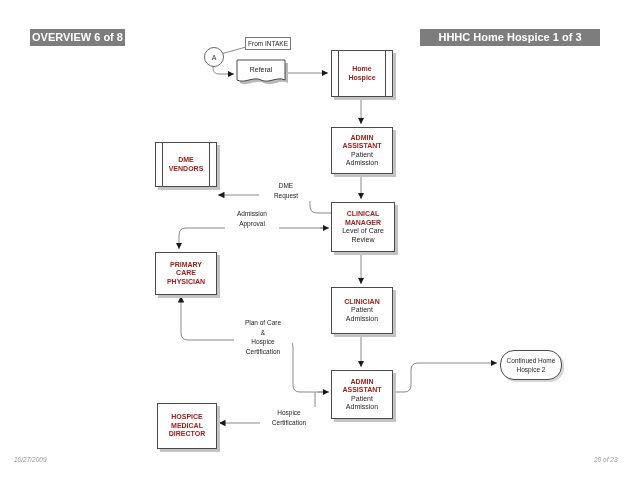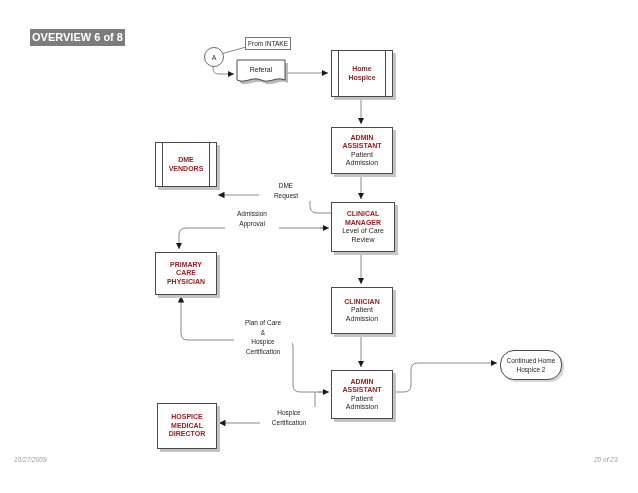--- a/index.html
+++ b/index.html
@@ -89,20 +89,21 @@
       <path d="M 392 392 L 404 392 Q 411 392 411 385 L 411 370 Q 411 363 418 363 L 497 363" marker-end="url(#arr)"></path>
     </g>
 
     <g>
       <path d="M 240 63 L 288 63 L 288 83 C 280 79 272 87 264 83 C 256 79 248 87 240 83 Z" fill="#b9b9b9" stroke="none"></path>
       <path d="M 237 60 L 285 60 L 285 80 C 277 76 269 84 261 80 C 253 76 245 84 237 80 Z" fill="#ffffff" stroke="#4a4a4a" stroke-width="1"></path>
     </g>
   </svg>
 
   <div class="hdr" style="left:30px;top:29px;width:95px;">OVERVIEW 6 of 8</div>
+  <div class="hdr" style="left:420px;top:29px;width:180px;">HHHC Home Hospice 1 of 3</div>
 
   <div class="circle-ref" style="left:204px;top:47px;">
     <span>A</span>
   </div>
 
   <div class="intake-label" style="left:245px;top:37px;width:44px;height:11px;">From INTAKE</div>
 
   <div class="doc-text" style="left:240px;top:66px;width:42px;">Referal</div>
 
   <div class="box predefined" style="left:331px;top:50px;width:60px;height:45px;">

